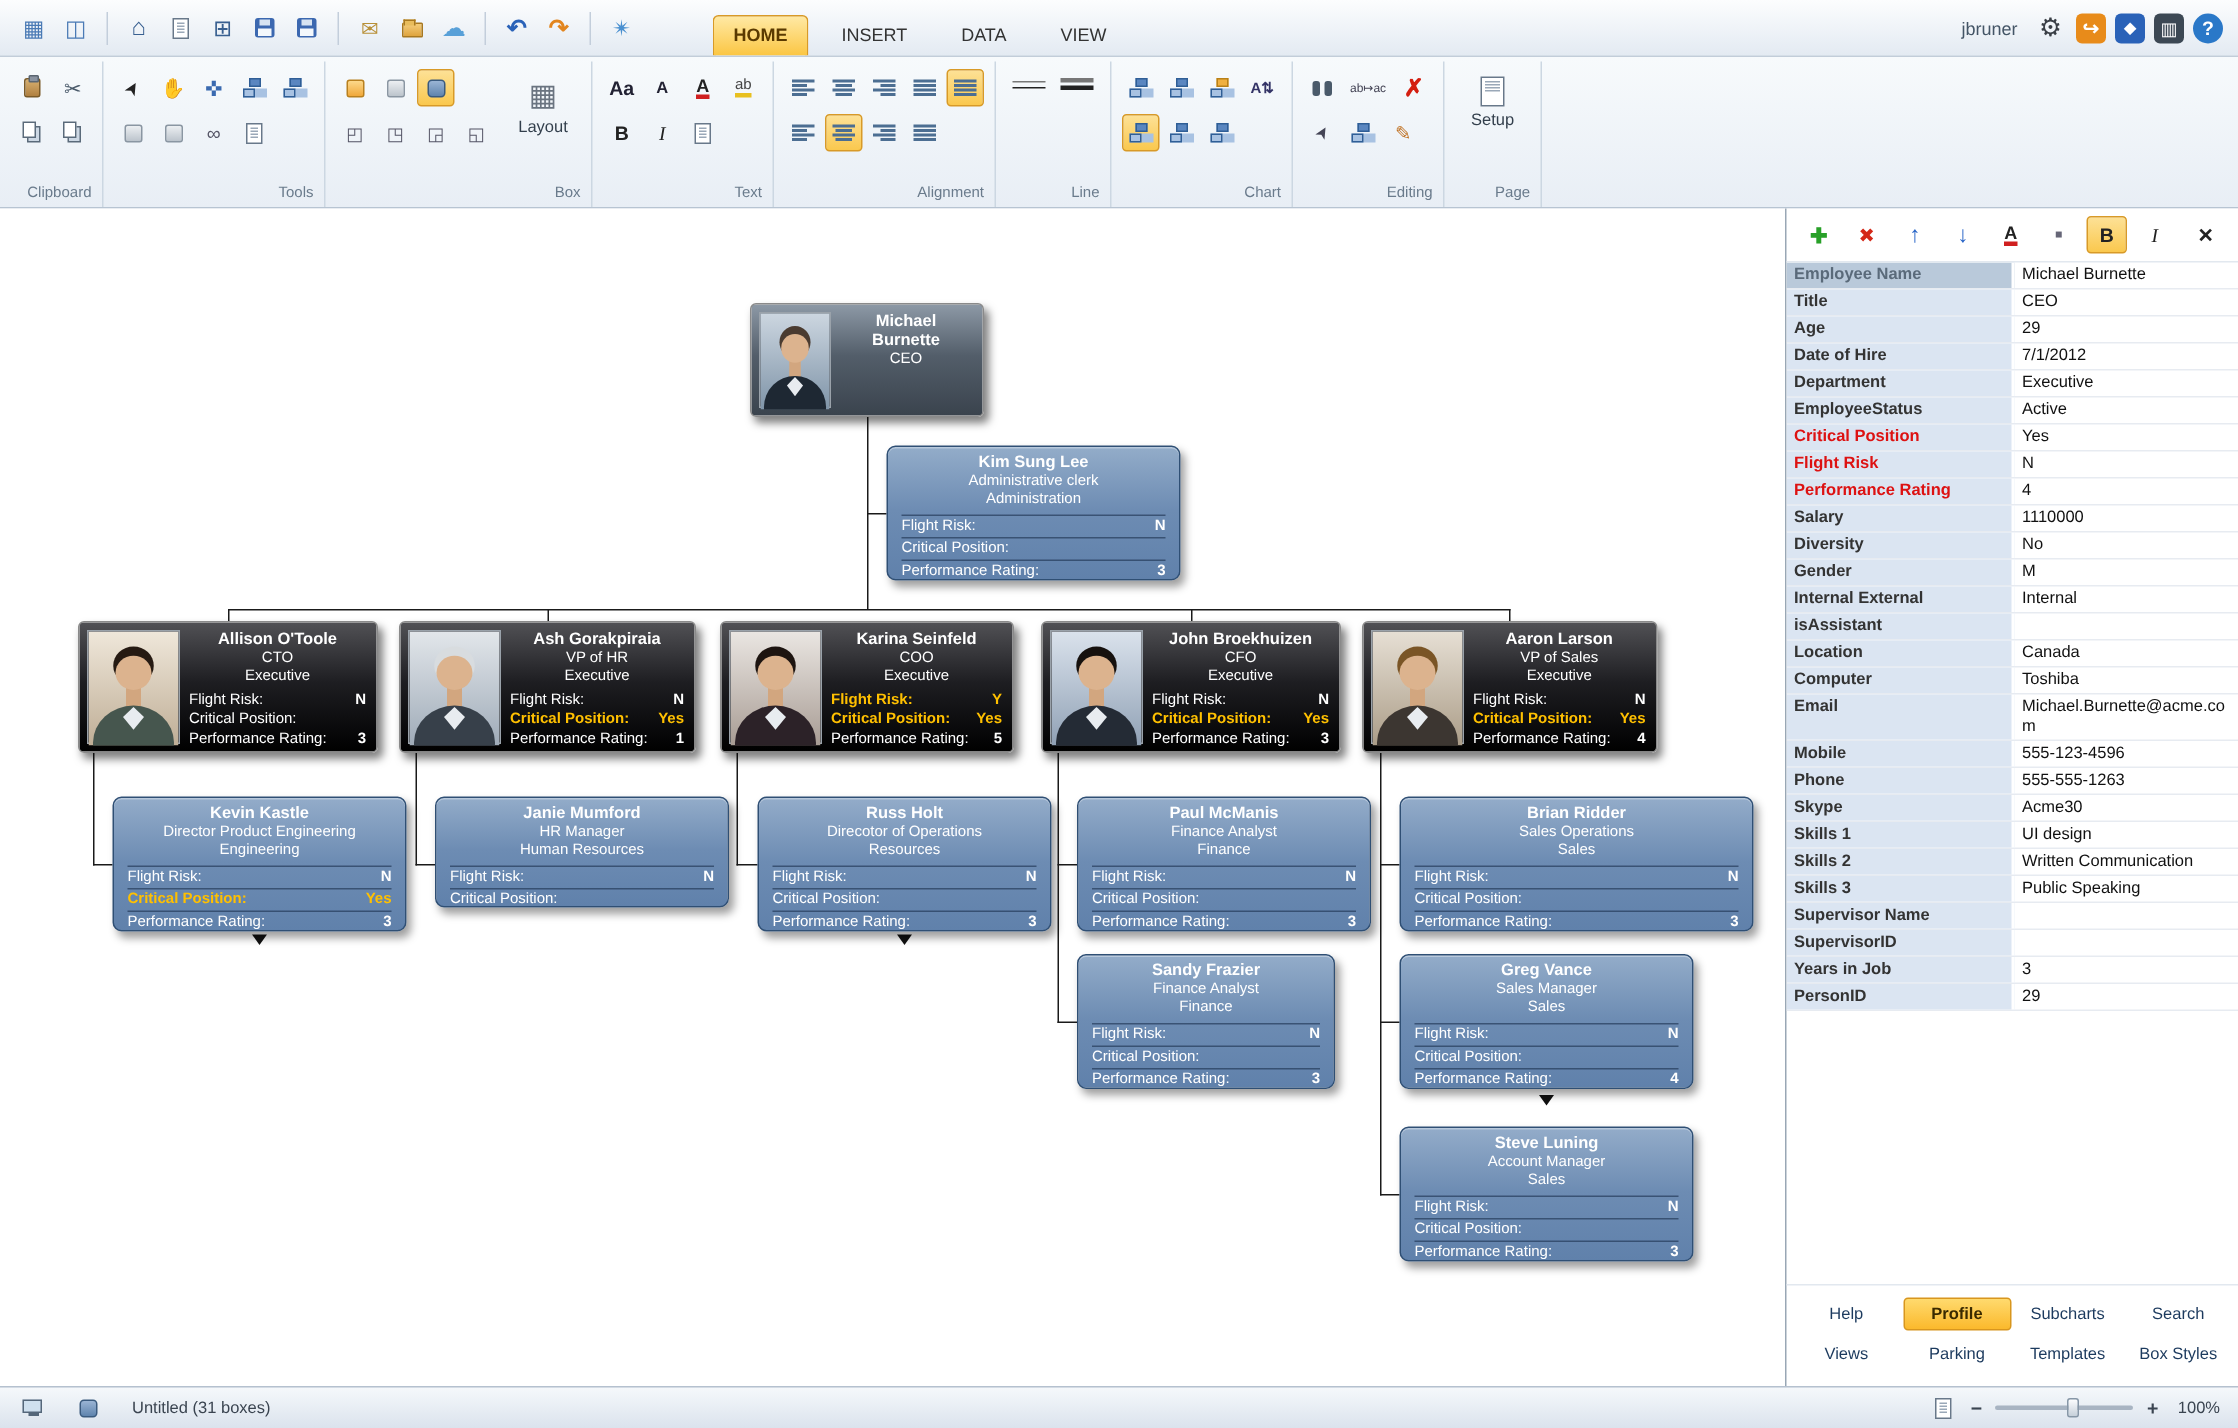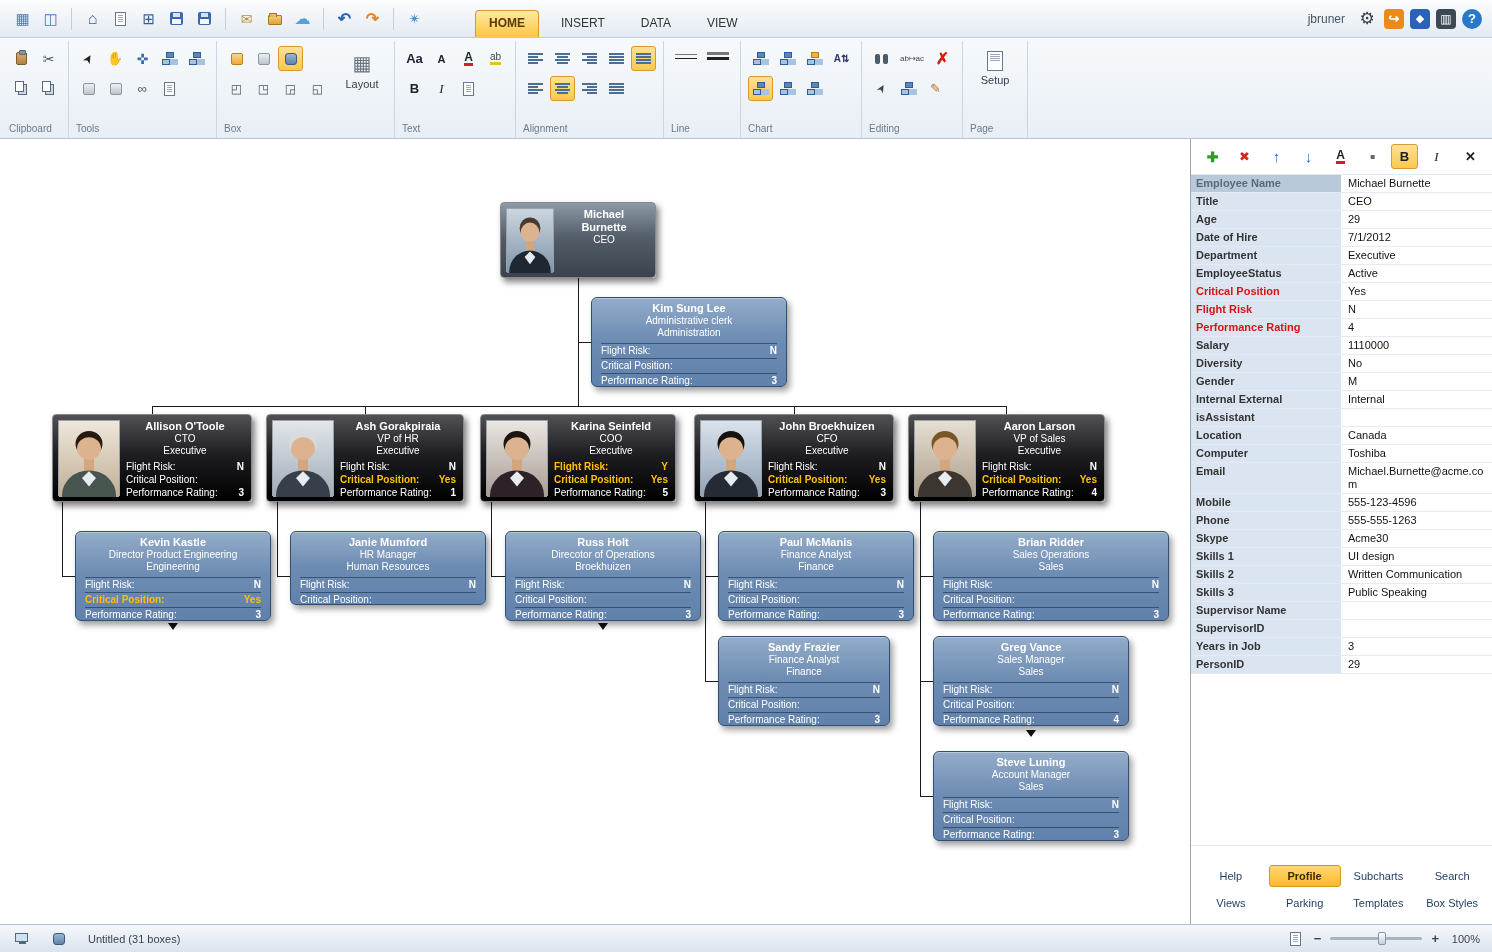--- a/index.html
+++ b/index.html
@@ -23,21 +23,21 @@
 
 #ribbon{height:101px;background:linear-gradient(#f7fafc,#e8eef5);border-bottom:1px solid #b7c4d2;display:flex;align-items:stretch;padding:3px 2px 0;flex:0 0 auto}
 .rib-group{display:flex;flex-direction:column;padding:2px 7px 0;border-right:1px solid #ccd7e2}
 .rib-main{flex:1;display:flex;gap:7px;align-items:flex-start}
 .rib-btn-rows{display:flex;flex-direction:column;gap:5px;padding-top:3px}
 .rib-row{display:flex;gap:2px}
 .rib-btn{min-width:25px;height:25px;padding:0 3px;display:flex;align-items:center;justify-content:center;border:1px solid transparent;border-radius:3px;font-size:13px;color:#4a6a8a}
 .rib-btn.sel{background:linear-gradient(#fde196,#fac84e);border-color:#d89a28}
 .rib-big{min-width:50px;display:flex;flex-direction:column;align-items:center;justify-content:center;gap:4px;font-size:11px;color:#333f4c;border:1px solid transparent;border-radius:3px;padding:5px 4px 3px;margin-top:2px}
 .rib-big-lb{line-height:1}
-.rib-label{text-align:left;font-size:10px;color:#6a7b8c;padding:3px 0 4px}
+.rib-label{text-align:right;font-size:10px;color:#6a7b8c;padding:3px 0 4px}
 
 
 .ci{position:relative;display:inline-block;vertical-align:middle}
 .ci-clip{width:11px;height:13px;background:linear-gradient(#d8b070,#b08040);border:1px solid #7a5a28;border-radius:2px}
 .ci-clip::before{content:'';position:absolute;top:-3px;left:2px;width:5px;height:3px;background:#8a93a0;border:1px solid #5a6570;border-radius:1px}
 .ci-copy{width:9px;height:11px;background:#fff;border:1px solid #5a6a7a;box-shadow:3px 3px 0 -1px #cdd8e4,3px 3px 0 0 #5a6a7a;margin:0 4px 4px 0}
 .ci-org{width:15px;height:13px}
 .ci-org::before{content:'';position:absolute;top:0;left:4px;width:6px;height:4px;background:#5a86c0;border:1px solid #2f5e96}
 .ci-org::after{content:'';position:absolute;bottom:0;left:0;width:6px;height:4px;background:#a8c2e2;border:1px solid #2f5e96;box-shadow:8px 0 0 #a8c2e2}
 .ci-org.gold::before{background:#f0b040;border-color:#b88018}
@@ -94,21 +94,21 @@
 #panel-close{margin-left:auto}
 #panel-grid{flex:1;overflow:hidden}
 .p-row{display:flex;border-bottom:1px solid #e7ebf1;min-height:18px;font-size:11px;align-items:stretch}
 .p-label{width:152px;flex:0 0 auto;background:#dbe5f2;border-right:2px solid #fff;padding:2px 5px;font-weight:bold;color:#333}
 .p-label.selhdr{background:#b9c9da;color:#5a6a7a}
 .p-label.red{color:#dd1212}
 .p-value{flex:1;padding:2px 5px;color:#111;word-break:break-all;line-height:13px}
 .p-photo{height:100px}
 .p-photo .p-value{padding:3px 5px}
 .p-photo img,.p-photo svg{border:1px solid #c6ccd4}
-#panel-tabs{flex:0 0 auto;display:grid;grid-template-columns:repeat(4,1fr);gap:5px 2px;padding:19px 4px 10px;border-top:1px solid #e2e8ef}
+#panel-tabs{flex:0 0 auto;display:grid;grid-template-columns:repeat(4,1fr);gap:5px 2px;padding:8px 4px 10px;border-top:1px solid #e2e8ef}
 .p-tab{text-align:center;font-size:11px;color:#1c3a5e;padding:4px 2px;border:1px solid transparent;border-radius:3px}
 .p-tab.active{background:linear-gradient(#ffda6e,#fbb populate92c);background:linear-gradient(#ffda6e,#fbb92c);border-color:#d8961e;color:#3a2a00;font-weight:bold}
 
 
 #statusbar{height:28px;background:linear-gradient(#f5f8fb,#dbe3ed);border-top:1px solid #b5c1cf;display:flex;align-items:center;padding:0 12px;font-size:11px;color:#3a4450;gap:20px;flex:0 0 auto}
 .sb-ic{display:flex;align-items:center;justify-content:center;width:18px;height:18px}
 #zoom{margin-left:auto;display:flex;align-items:center;gap:9px}
 #zoom-track{width:92px;height:3px;background:#a8b4c2;border-radius:2px;position:relative}
 #zoom-thumb{position:absolute;left:52%;top:-5px;width:8px;height:13px;background:linear-gradient(#fdfdfe,#c6d0da);border:1px solid #8797a7;border-radius:2px}
 .zoom-sign{font-size:13px;font-weight:bold;color:#3a4450}
@@ -721,21 +721,21 @@
             </div>
             <div class="ofld" data-interactable="false">
               <span class="fl" data-interactable="false">Performance Rating:</span>
               <span class="v" data-interactable="false">3</span>
             </div>
           </div>
         </div>
         <div class="obox blue" data-interactable="true" style="left: 505px; top: 392px; width: 196px; height: 90px;">
           <div class="oname" data-interactable="false">Russ Holt</div>
           <div class="otitle" data-interactable="false">Direcotor of Operations</div>
-          <div class="odept" data-interactable="false">Broekhuizen</div>
+          <div class="odept" data-interactable="false">Resources</div>
           <div class="ofields" data-interactable="false">
             <div class="ofld" data-interactable="false">
               <span class="fl" data-interactable="false">Flight Risk:</span>
               <span class="v" data-interactable="false">N</span>
             </div>
             <div class="ofld" data-interactable="false">
               <span class="fl" data-interactable="false">Critical Position:</span>
               <span class="v" data-interactable="false"></span>
             </div>
             <div class="ofld" data-interactable="false">

